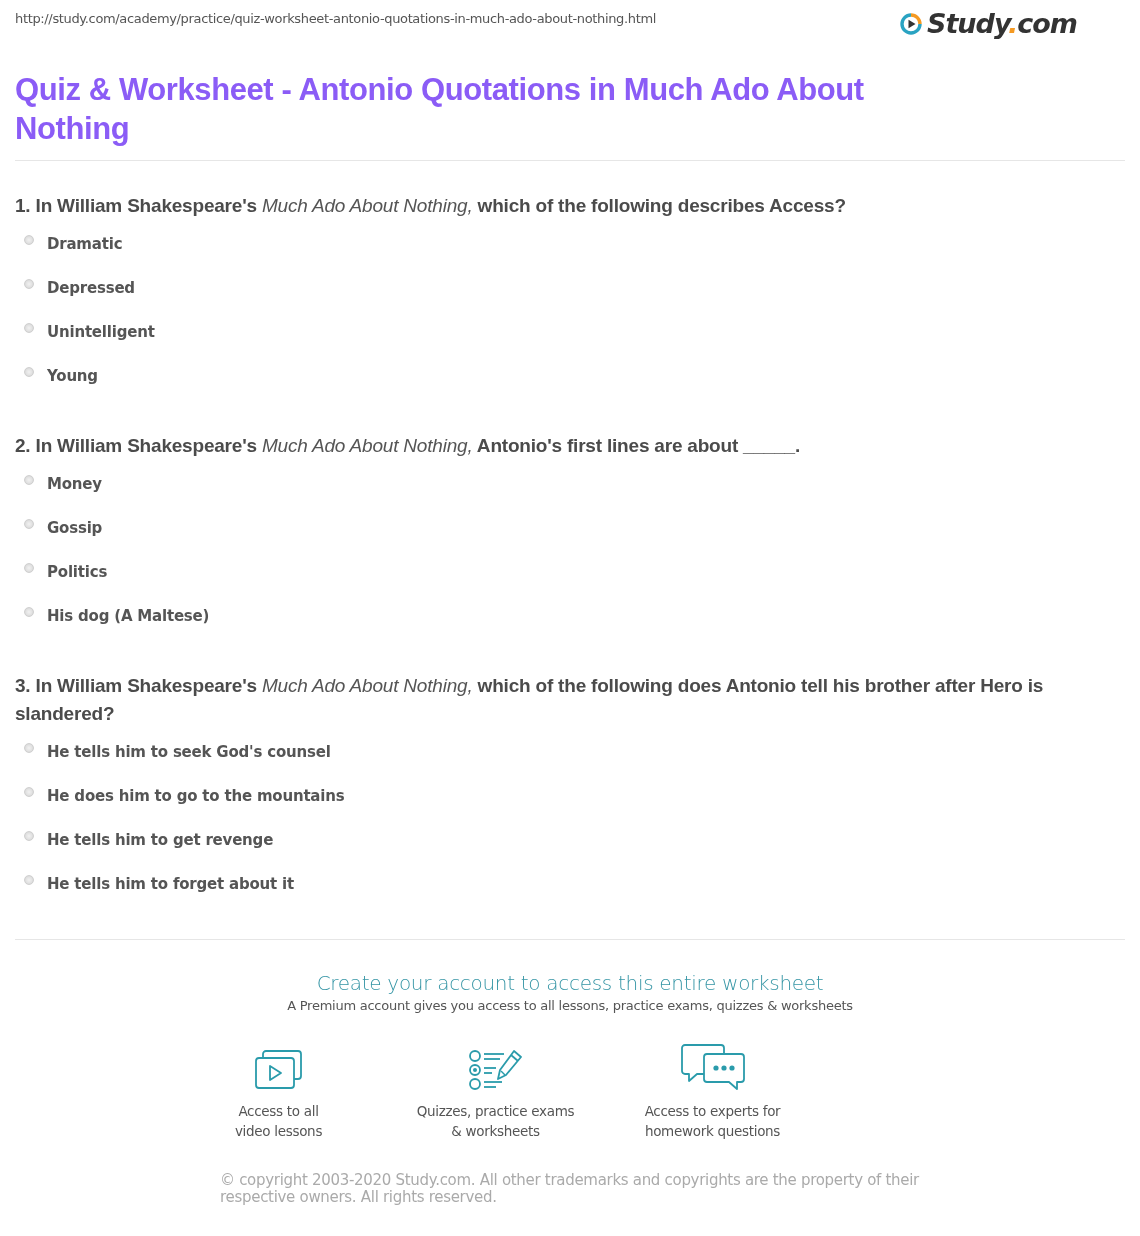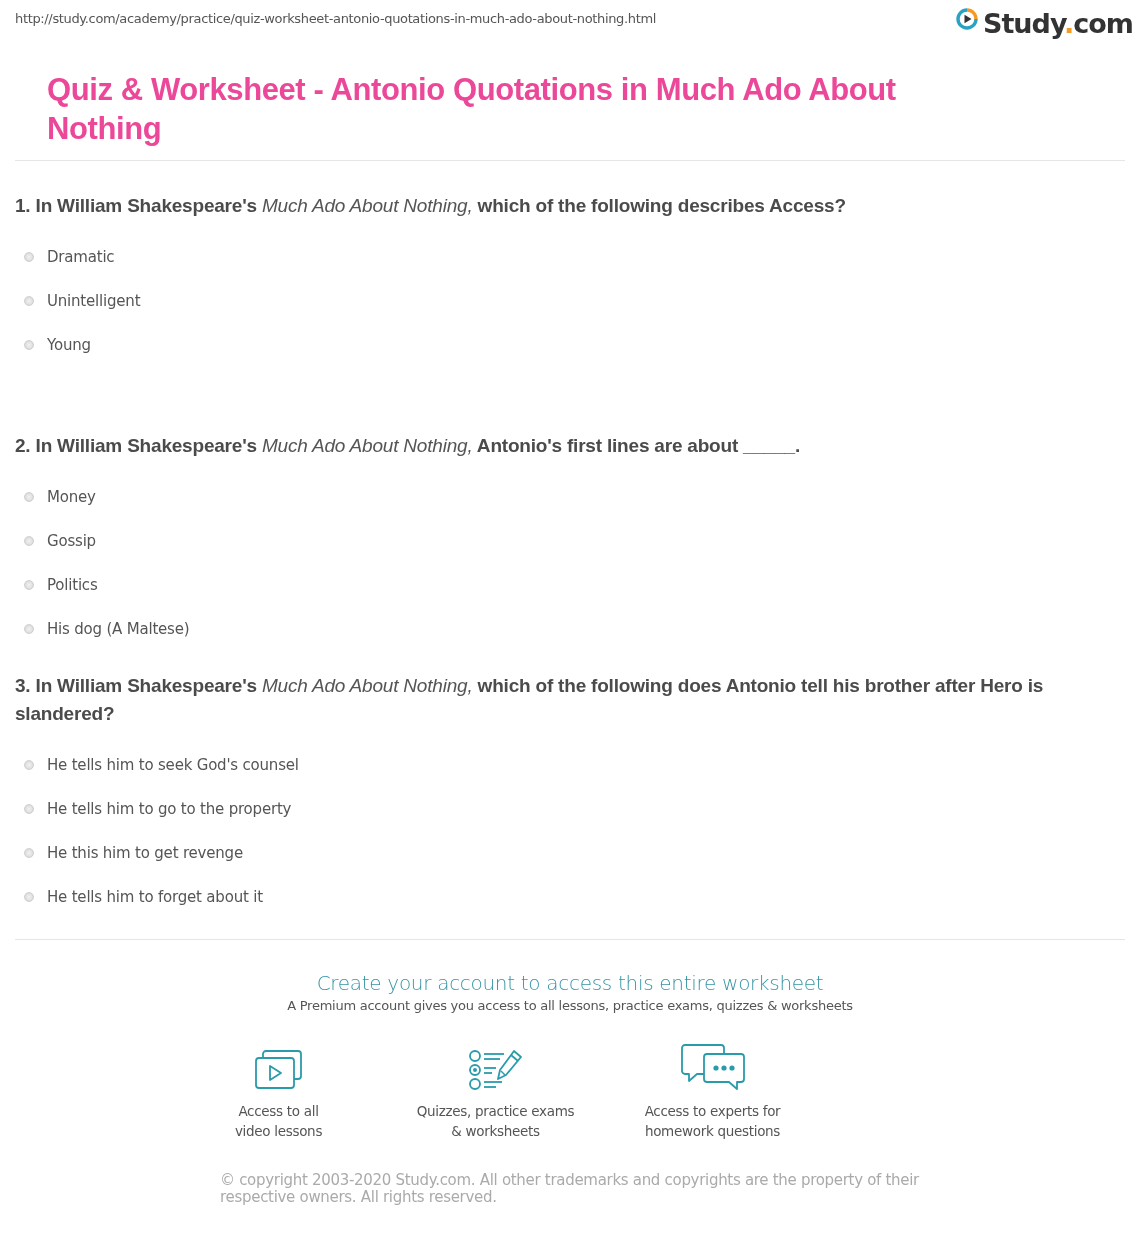--- a/index.html
+++ b/index.html
@@ -17,24 +17,26 @@
     .url {
       position: absolute;
       left: 15px;
       top: 11px;
       font-size: 13px;
       color: #555;
       letter-spacing: -0.35px;
     }
     .logo {
       position: absolute;
-      left: 956px;
+      left: 900px;
       top: 8px;
       display: flex;
+      align-items: center;
       height: 32px;
+      font-style: italic;
     }
     .logo-mark {
       width: 22px;
       height: 22px;
       margin-right: 5px;
       position: relative;
     }
     .logo-text {
       font-family: "DejaVu Sans", sans-serif;
       font-size: 27px;
@@ -45,23 +47,22 @@
     }
     .logo-text .dot { color: #f59a23; }
     .page-title {
       position: absolute;
       left: 15px;
       top: 70px;
       width: 860px;
       font-family: "Liberation Sans", sans-serif;
       font-size: 31px;
       line-height: 39px;
-      color: #ec4899;
+      color: #8b5cf6;
       letter-spacing: -0.4px;
-      margin-left: 32px;
     }
     .divider {
       position: absolute;
       left: 15px;
       width: 1110px;
       height: 1px;
       background: #e6e6e6;
     }
     .question {
       position: absolute;
@@ -81,23 +82,23 @@
       font-style: italic;
       color: #555;
       text-align: center;
     }
     .answers {
       list-style: none;
       margin-top: 15px;
     }
     .answer {
       display: flex;
-      align-items: center;
       height: 44px;
       cursor: pointer;
+      font-weight: bold;
     }
     .radio {
       width: 10px;
       height: 10px;
       border-radius: 50%;
       background: radial-gradient(circle at 50% 50%, #f1f1f1 0%, #e0e0e0 60%, #c9c9c9 100%);
       border: 1px solid #d0d0d0;
       margin-left: 9px;
       margin-right: 13px;
       flex: none;
@@ -199,20 +200,24 @@
     <em>Much Ado About Nothing,</em>
     <span>which of the following describes Access?</span>
   </div>
   <ul class="answers">
     <li class="answer">
         <span class="radio"></span>
         <span class="answer-label">Dramatic</span>
       </li>
     <li class="answer">
         <span class="radio"></span>
+        <span class="answer-label">Depressed</span>
+      </li>
+    <li class="answer">
+        <span class="radio"></span>
         <span class="answer-label">Unintelligent</span>
       </li>
     <li class="answer">
         <span class="radio"></span>
         <span class="answer-label">Young</span>
       </li>
   </ul>
 </div>
 
 <div class="question" style="top:432px;">
@@ -249,25 +254,25 @@
     <em>Much Ado About Nothing,</em>
     <span>which of the following does Antonio tell his brother after Hero is slandered?</span>
   </div>
   <ul class="answers">
     <li class="answer">
         <span class="radio"></span>
         <span class="answer-label">He tells him to seek God's counsel</span>
       </li>
     <li class="answer">
         <span class="radio"></span>
-        <span class="answer-label">He tells him to go to the property</span>
-      </li>
-    <li class="answer">
-        <span class="radio"></span>
-        <span class="answer-label">He this him to get revenge</span>
+        <span class="answer-label">He does him to go to the mountains</span>
+      </li>
+    <li class="answer">
+        <span class="radio"></span>
+        <span class="answer-label">He tells him to get revenge</span>
       </li>
     <li class="answer">
         <span class="radio"></span>
         <span class="answer-label">He tells him to forget about it</span>
       </li>
   </ul>
 </div>
 
 <div class="divider" style="top:939px;"></div>
 

